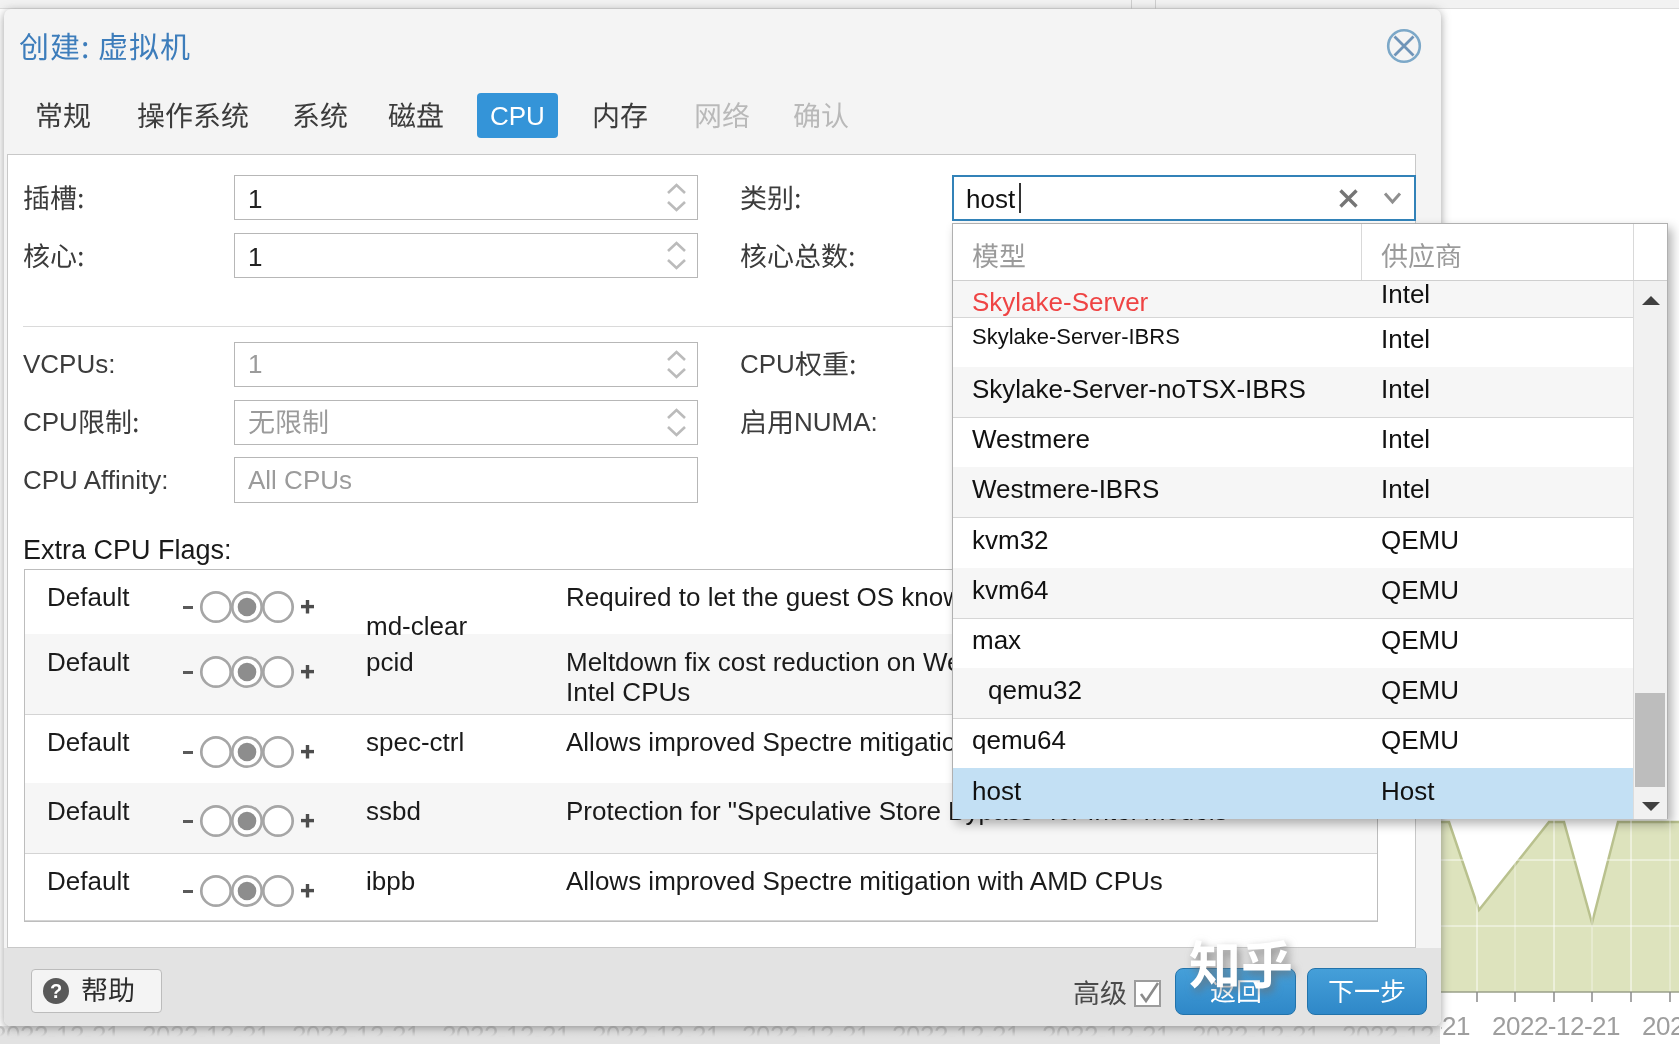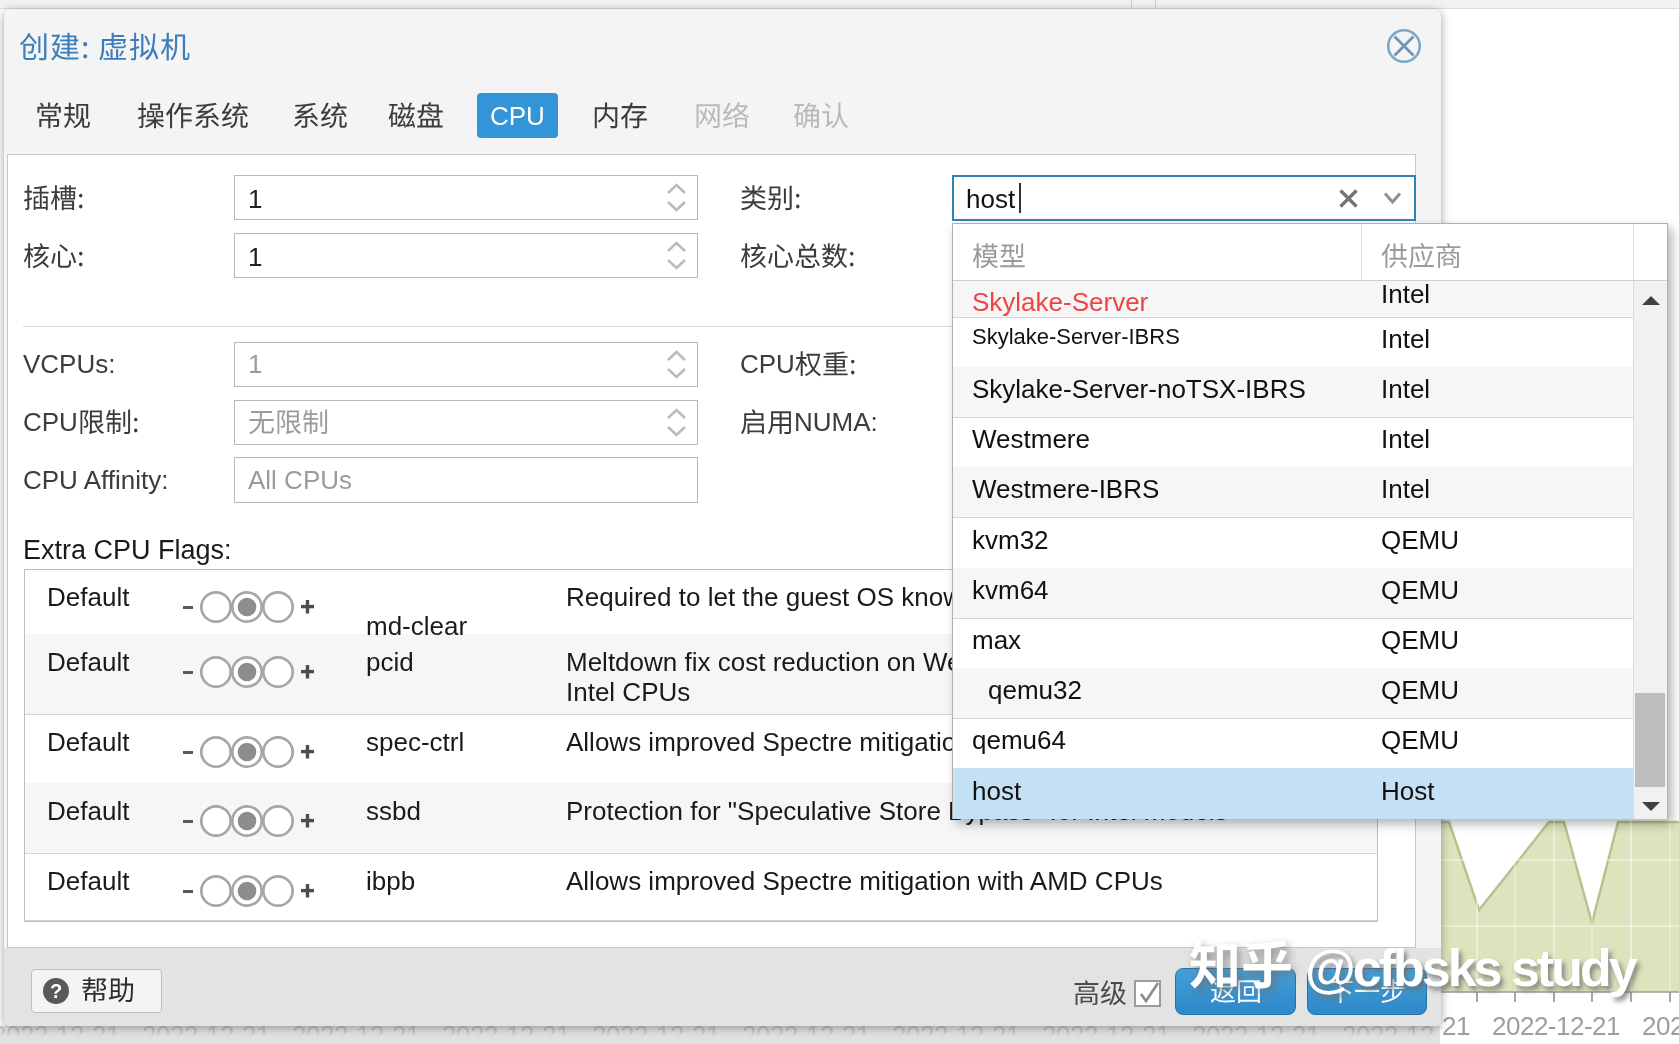--- a/index.html
+++ b/index.html
@@ -297,13 +297,12 @@
 <div class="abs" style="left:1019px;top:183px;width:2px;height:30px;background:#333"></div>
 <svg class="t" style="left:1339px;top:189px" width="19" height="19">
       <path d="M1.5 1.5 L17.5 17.5 M17.5 1.5 L1.5 17.5" stroke="#757575" stroke-width="3.4"></path>
     </svg>
 <svg class="t" style="left:1384px;top:192px" width="17" height="12">
       <path d="M1 1.5 L8.5 10 L16 1.5" fill="none" stroke="#8f8f8f" stroke-width="3"></path>
     </svg>
 <svg class="t" style="left:1189px;top:930px;filter:drop-shadow(3px 4px 4px rgba(110,110,110,.75))" width="106" height="71">
       <path transform="translate(0,54)" d="M27.9 -39.7V3.2H33.9V-0.6H41.5V2.4H47.8V-39.7ZM33.9 -6.5V-33.9H41.5V-6.5ZM6.8 -44.1C5.7 -38.2 3.7 -32.2 0.9 -28.4C2.3 -27.7 4.8 -25.9 6 -24.9C7.3 -26.8 8.5 -29.2 9.5 -31.8H11.6V-24.9V-23.6H1.9V-17.7H11.2C10.3 -11.6 7.9 -5.1 1.1 -0.2C2.4 0.7 4.8 3.2 5.6 4.5C10.7 0.8 13.7 -4.1 15.5 -9.2C18 -6 21.1 -2 22.7 0.7L26.9 -4.6C25.5 -6.3 19.8 -12.9 17.1 -15.5L17.5 -17.7H26.5V-23.6H17.9V-24.8V-31.8H25.2V-37.6H11.4C12 -39.4 12.4 -41.1 12.7 -43Z M59.4 -31.4C61.2 -27.9 63.1 -23.5 63.7 -20.6L69.4 -22.9C68.7 -25.7 66.7 -30.1 64.7 -33.3ZM91.5 -34.5C90.5 -30.8 88.5 -25.9 86.7 -22.8L91.9 -20.9C93.8 -23.7 96.1 -28.2 98.2 -32.3ZM54.4 -19.9V-13.5H75.2V-3.1C75.2 -2 74.7 -1.7 73.5 -1.7C72.3 -1.7 68 -1.7 64.2 -1.9C65.3 -0.1 66.4 2.8 66.8 4.6C72.1 4.6 75.9 4.5 78.5 3.5C81 2.5 82 0.8 82 -3.1V-13.5H101.7V-19.9H82V-35.6C87.7 -36.2 93.1 -37.1 97.7 -38.2L94.6 -43.9C85.1 -41.7 70.4 -40.3 57.4 -39.8C58 -38.3 58.8 -35.9 58.9 -34.2C64.1 -34.3 69.7 -34.6 75.2 -35V-19.9Z" fill="#ffffff"></path>
     </svg>
-<div class="l" style="left:1305px;top:942px;font-size:52px;color:#ffffff;letter-spacing:-3px;font-weight:700;text-shadow:3px 4px 5px rgba(110,110,110,.8)">@cfbsks study</div>
 </div>
 </body></html>

